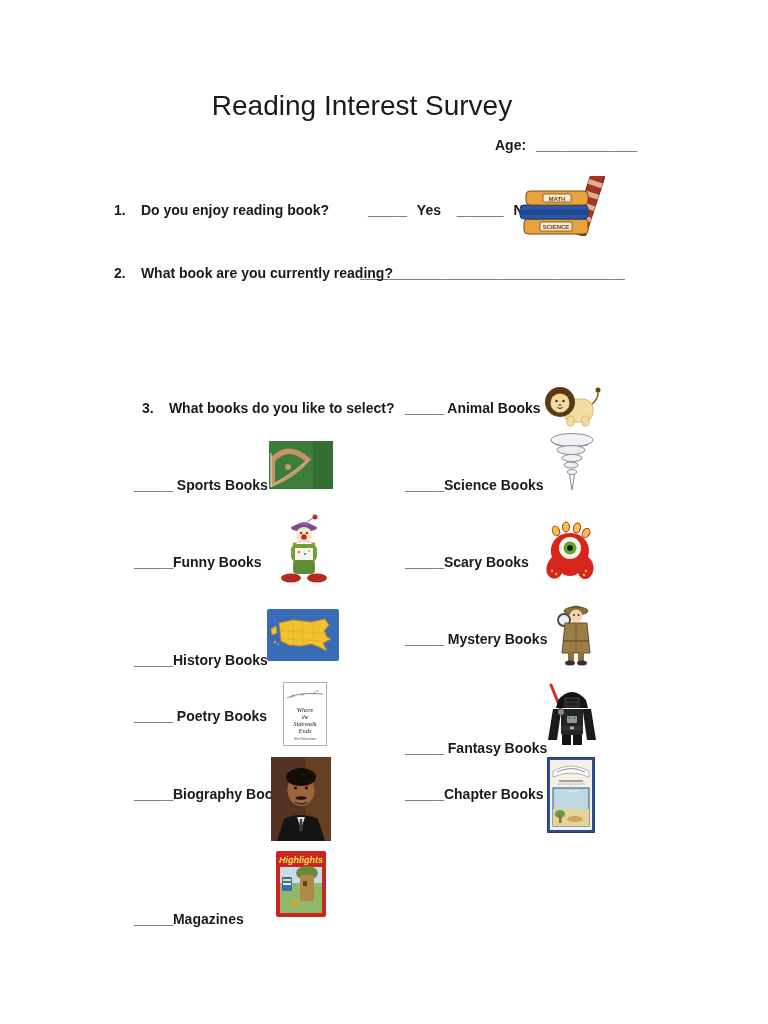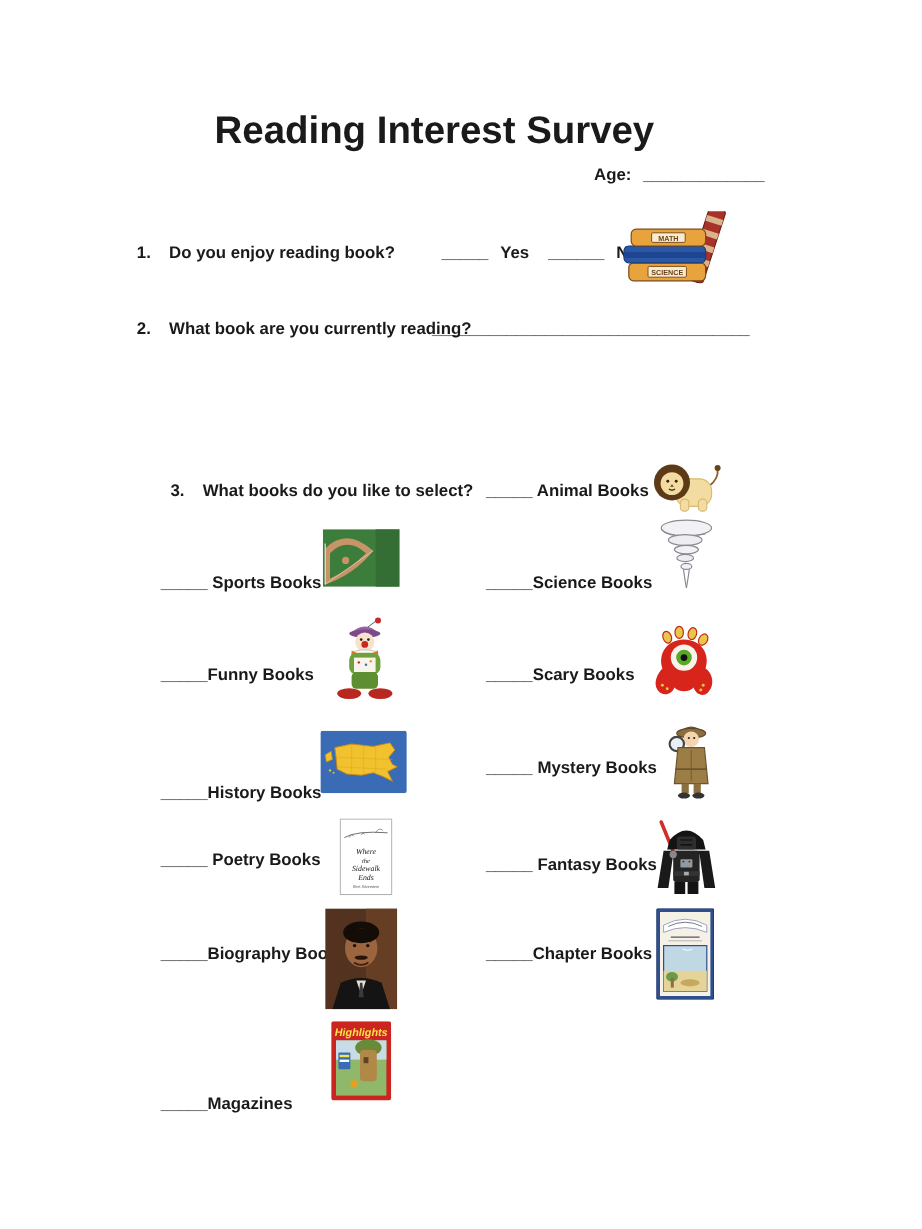--- a/index.html
+++ b/index.html
@@ -6,21 +6,21 @@
   html,body { width:768px; height:1024px; background:#ffffff; }
   body {
     font-family:"Liberation Sans", sans-serif;
     color:#1a1a1a;
     position:relative;
     overflow:hidden;
   }
   .page { position:absolute; inset:0; background:#ffffff; }
   .title {
     position:absolute; top:90px; left:0; width:724px;
-    text-align:center; font-size:32px; font-weight:bold;
+    text-align:center; font-size:28px; font-weight:normal;
   }
   .abs { position:absolute; white-space:nowrap; font-size:14px; font-weight:bold; }
   .qnum { display:inline-block; width:23px; }
   .sp-l { margin-left:6px; }
   .sp-l-lg { margin-left:12px;margin-top:24px; }
   .img { position:absolute; }
   svg text { font-family:"Liberation Sans", sans-serif; }
   svg text.script { font-family:"Liberation Serif", serif; font-style:italic; }
 </style>
 </head>
@@ -72,21 +72,21 @@
 
   <div class="abs" style="left:114px; top:400px;margin-left:28px;">
     <span class="qnum">3.</span>
     <span>What books do you like to select?</span>
   </div>
 
   <div class="abs" style="left:405px; top:400px;">_____ Animal Books</div>
   <div class="abs" style="left:405px; top:477px;">_____Science Books</div>
   <div class="abs" style="left:405px; top:554px;">_____Scary Books</div>
   <div class="abs" style="left:405px; top:631px;">_____ Mystery Books</div>
-  <div class="abs" style="left:405px; top:712px;">_____ Fantasy Books</div>
+  <div class="abs" style="left:405px; top:740px;">_____ Fantasy Books</div>
   <div class="abs" style="left:405px; top:786px;">_____Chapter Books</div>
 
   <div class="abs" style="left:134px; top:477px;">_____ Sports Books</div>
   <div class="abs" style="left:134px; top:554px;">_____Funny Books</div>
   <div class="abs" style="left:134px; top:652px;">_____History Books</div>
   <div class="abs" style="left:134px; top:708px;">_____ Poetry Books</div>
   <div class="abs" style="left:134px; top:786px;">_____Biography Books</div>
   <div class="abs" style="left:134px; top:883px;margin-top:28px;">_____Magazines</div>
 
   <svg class="img" style="left:541px; top:383px;" width="62" height="45" viewBox="0 0 62 45">

